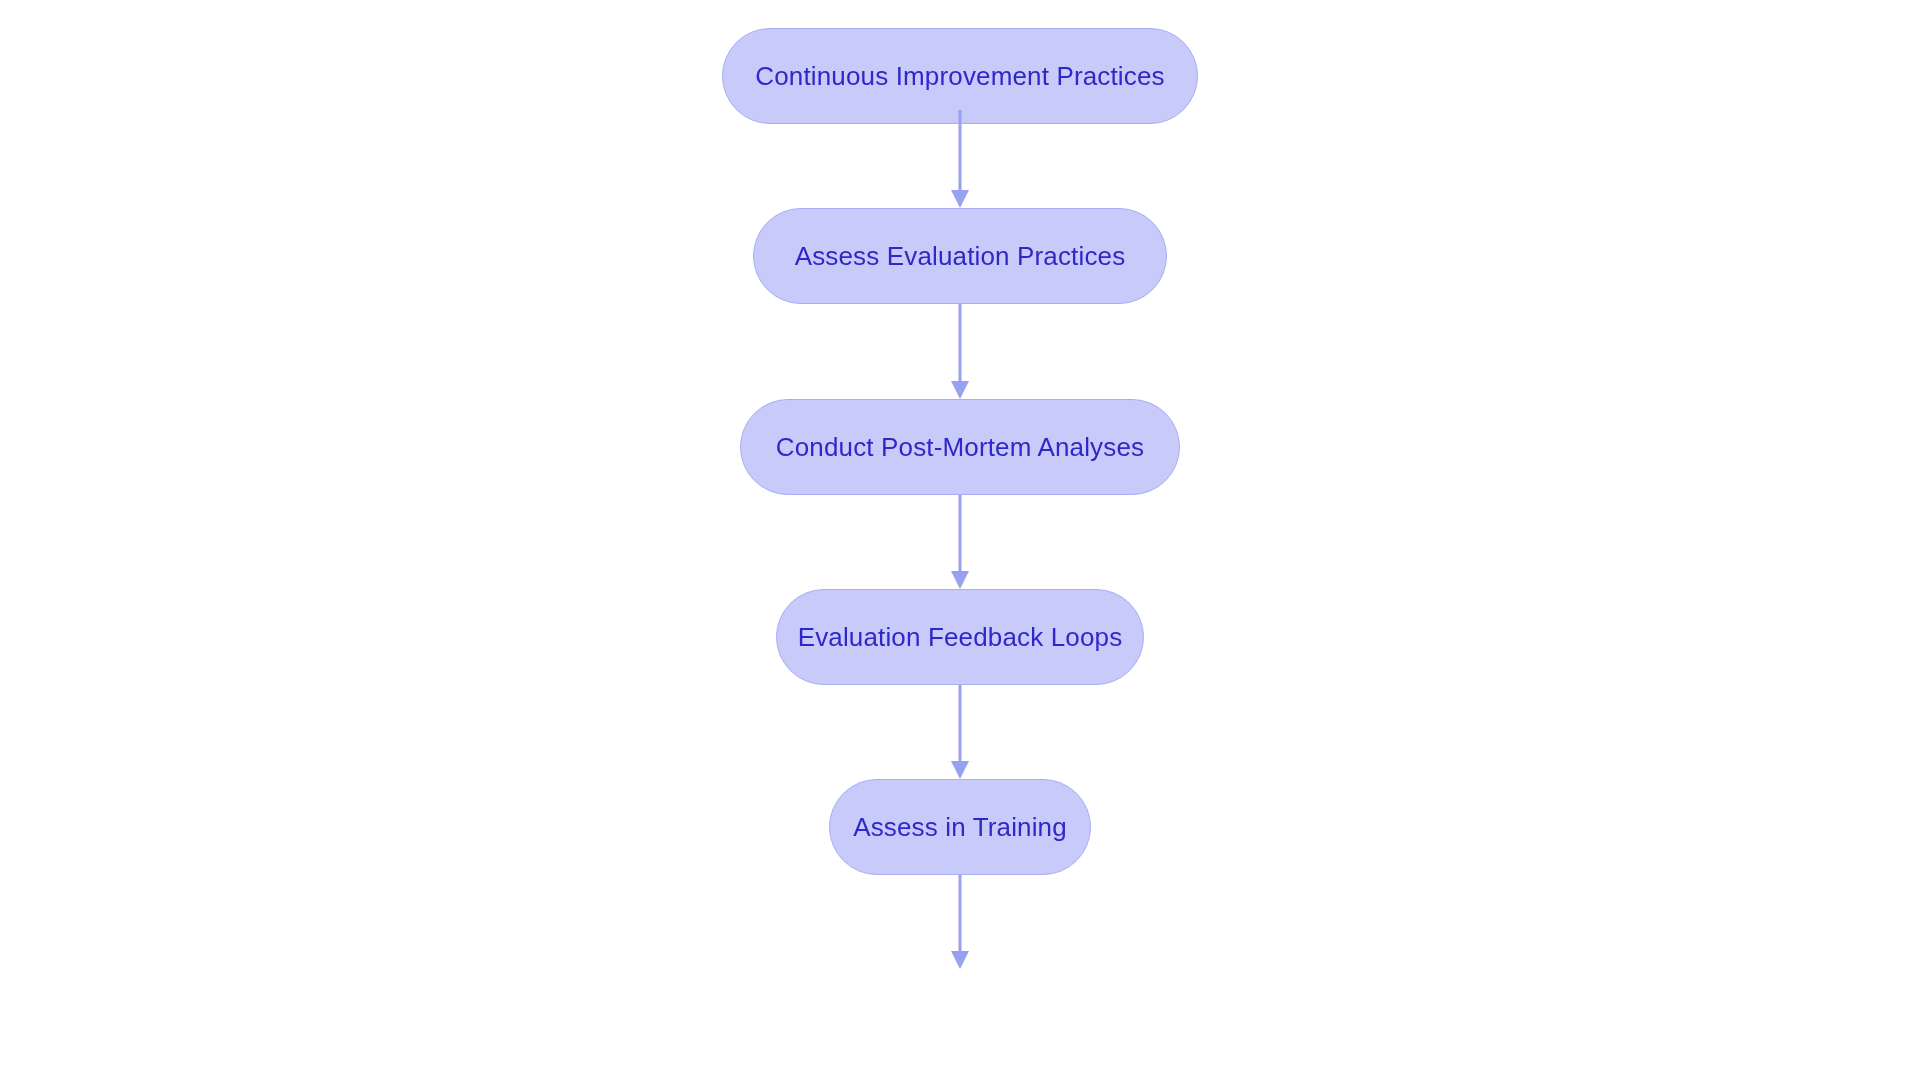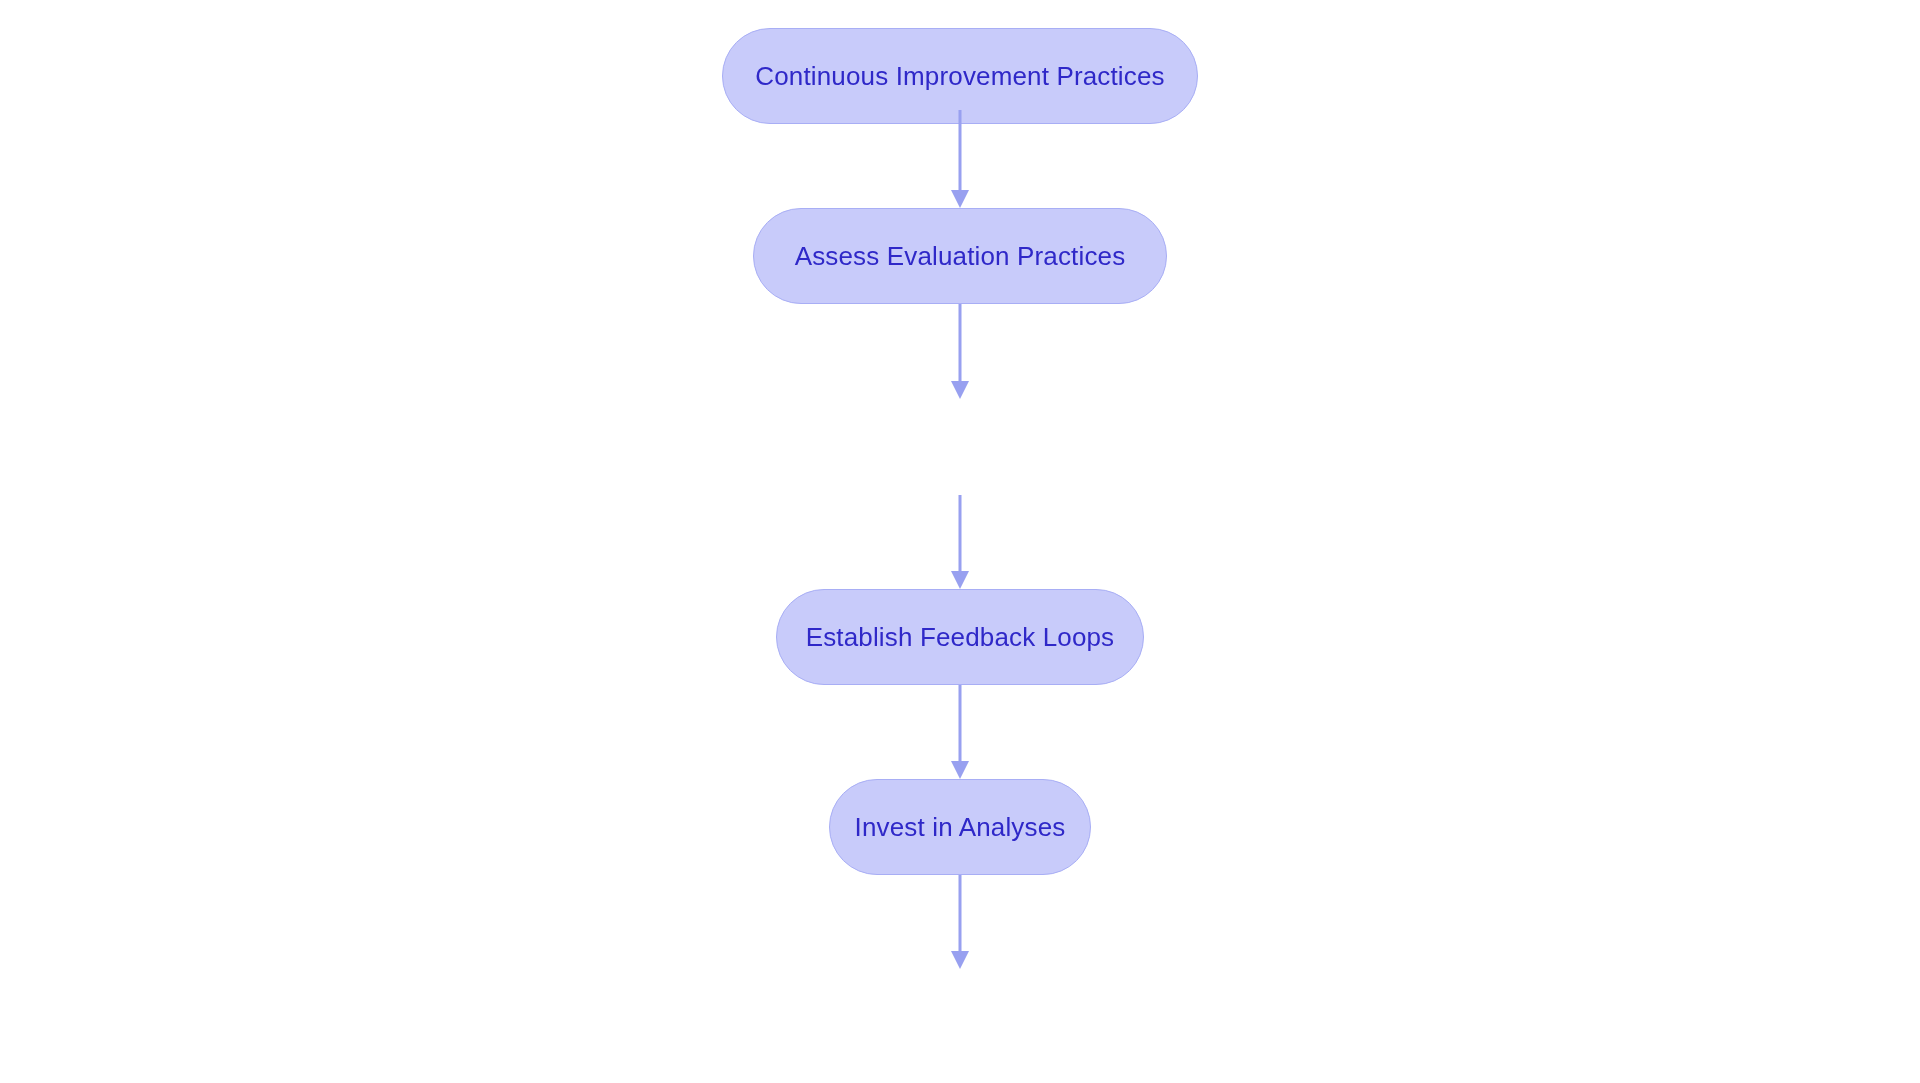--- a/index.html
+++ b/index.html
@@ -108,37 +108,40 @@
 
   <div class="node node-2">
     <span class="node-label">Assess Evaluation Practices</span>
   </div>
 
   <div class="connector connector-2">
     <div class="line"></div>
     <div class="head"></div>
   </div>
 
+  <div class="node node-3">
+    <span class="node-label">Conduct Post-Mortem Analyses</span>
+  </div>
 
   <div class="connector connector-3">
     <div class="line"></div>
     <div class="head"></div>
   </div>
 
   <div class="node node-4">
-    <span class="node-label">Establish Feedback Loops</span>
+    <span class="node-label">Evaluation Feedback Loops</span>
   </div>
 
   <div class="connector connector-4">
     <div class="line"></div>
     <div class="head"></div>
   </div>
 
   <div class="node node-5">
-    <span class="node-label">Invest in Analyses</span>
+    <span class="node-label">Assess in Training</span>
   </div>
 
   <div class="connector connector-5">
     <div class="line"></div>
     <div class="head"></div>
   </div>
 
 
 </div>
 

